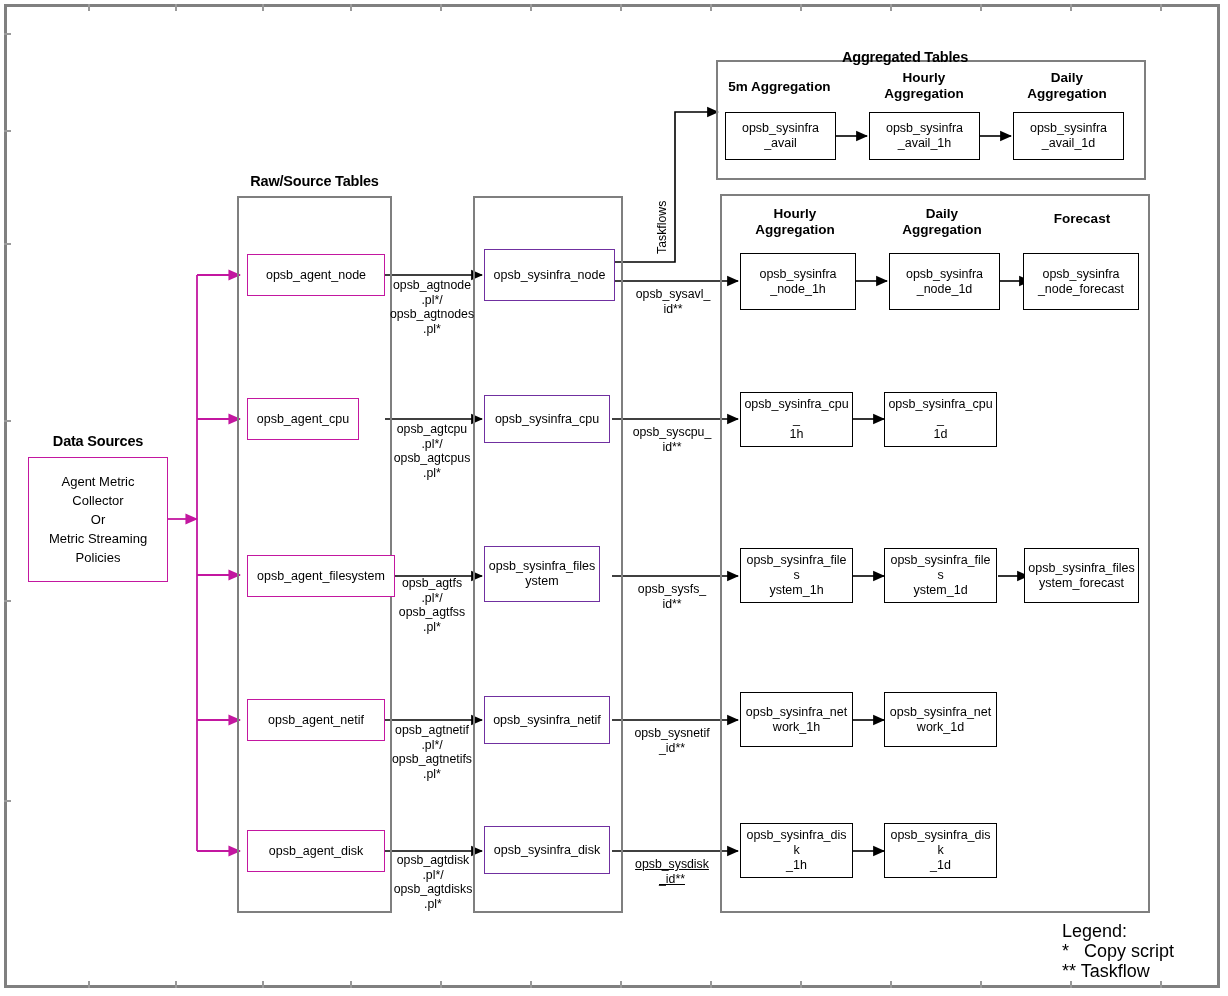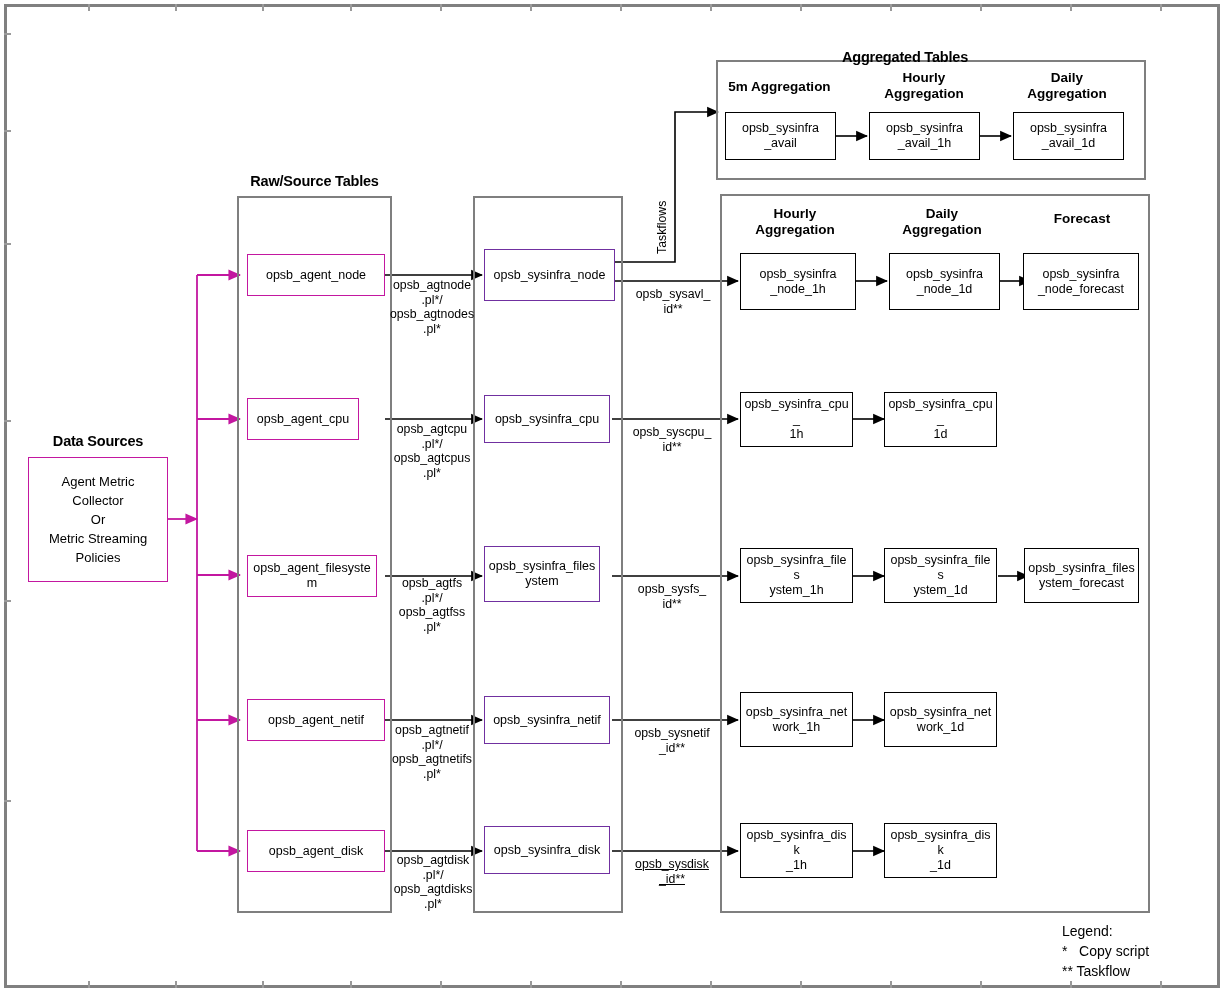--- a/index.html
+++ b/index.html
@@ -74,21 +74,21 @@
     line-height:14px;
     color:#000;
     writing-mode:vertical-rl;
     transform:rotate(180deg);
     text-align:center;
   }
 
   
   .legend{
     position:absolute;
-    font-size:14px;
+    font-size:18px;
     line-height:20px;
     color:#000;
     white-space:pre;
   }
 
   svg.wires{ position:absolute; left:0; top:0; width:1228px; height:996px; pointer-events:none; }
 </style>
 </head>
 <body>
 
@@ -225,21 +225,21 @@
   <div class="sub-title" style="left:1018px; top:211px; width:128px; white-space:pre-line;">Forecast</div>
 
   <div class="tbox magenta" style="left:28px; top:457px; width:140px; height:125px; white-space:pre-line; font-size:13px; line-height:19px;">Agent Metric
 Collector
 Or
 Metric Streaming
 Policies</div>
 
   <div class="tbox magenta" style="left:247px; top:254px; width:138px; height:42px;">opsb_agent_node</div>
   <div class="tbox magenta" style="left:247px; top:398px; width:112px; height:42px;">opsb_agent_cpu</div>
-  <div class="tbox magenta" style="left:247px; top:555px; width:130px; height:42px;">opsb_agent_filesystem</div>
+  <div class="tbox magenta" style="left:247px; top:555px; width:148px; height:42px;">opsb_agent_filesystem</div>
   <div class="tbox magenta" style="left:247px; top:699px; width:138px; height:42px;">opsb_agent_netif</div>
   <div class="tbox magenta" style="left:247px; top:830px; width:138px; height:42px;">opsb_agent_disk</div>
 
   <div class="tbox purple" style="left:484px; top:249px; width:131px; height:52px;">opsb_sysinfra_node</div>
   <div class="tbox purple" style="left:484px; top:395px; width:126px; height:48px;">opsb_sysinfra_cpu</div>
   <div class="tbox purple" style="left:484px; top:546px; width:116px; height:56px;">opsb_sysinfra_filesystem</div>
   <div class="tbox purple" style="left:484px; top:696px; width:126px; height:48px;">opsb_sysinfra_netif</div>
   <div class="tbox purple" style="left:484px; top:826px; width:126px; height:48px;">opsb_sysinfra_disk</div>
 
   <div class="elabel" style="left:389px; top:278px; width:86px;">opsb_agtnode

